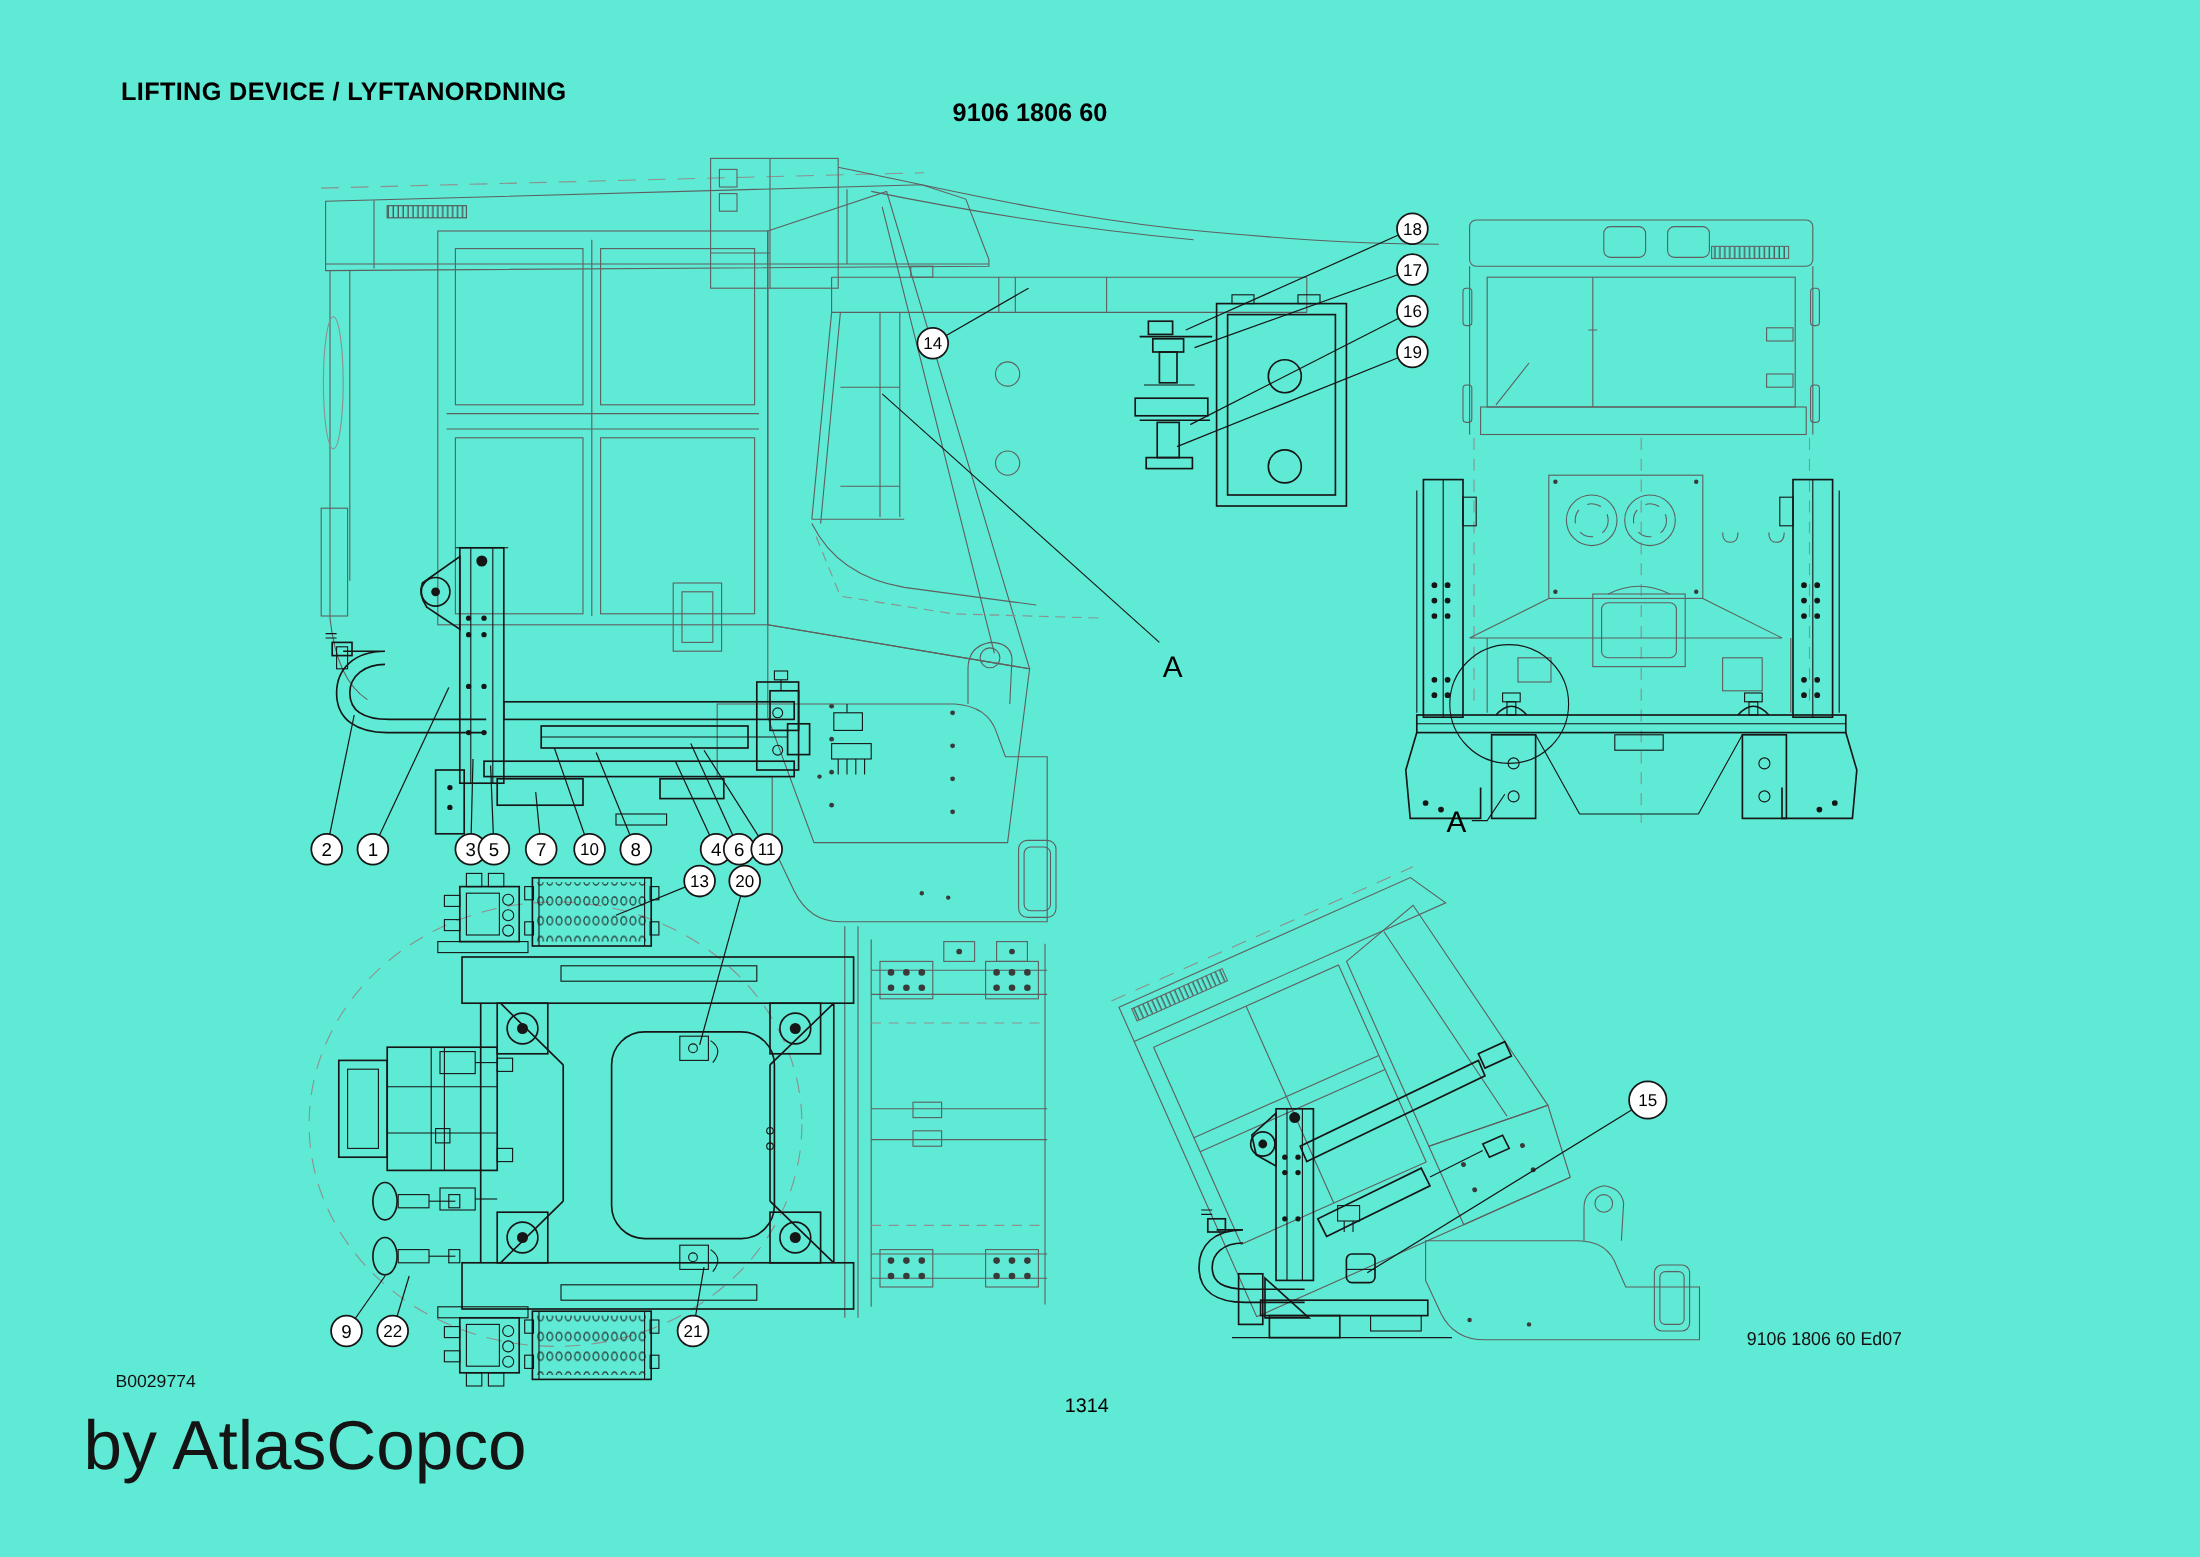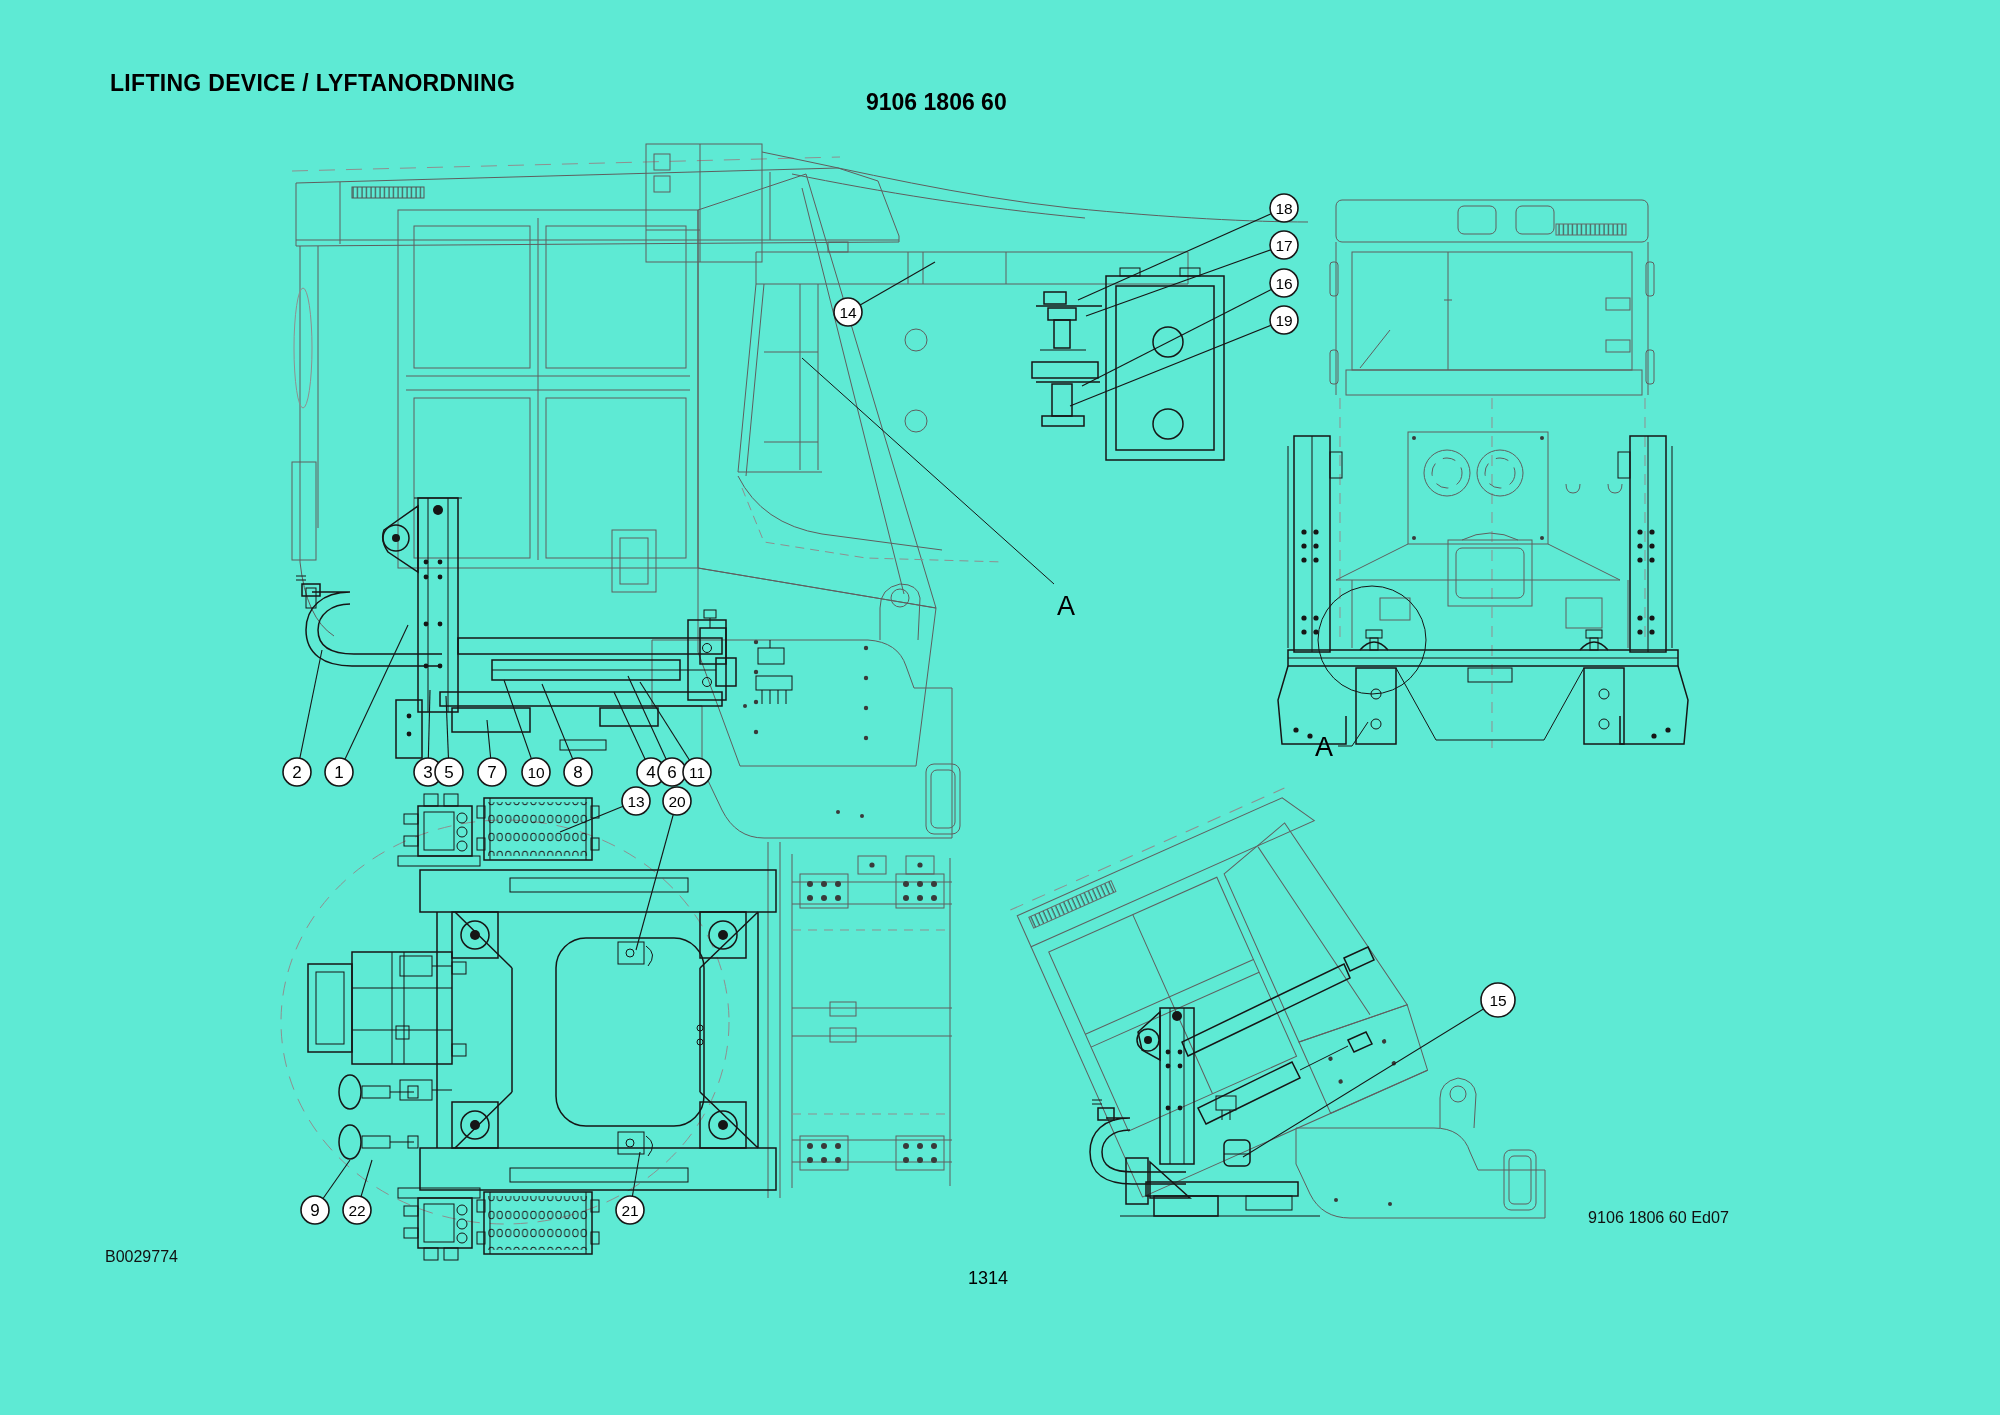--- a/index.html
+++ b/index.html
@@ -561,15 +561,16 @@
           <text x="630" y="1215.5" class="callout-text" font-size="15.5">21</text>
         </g>
         <g>
           <circle cx="1498" cy="1000" r="17" class="callout-circle"></circle>
           <text x="1498" y="1005.5" class="callout-text" font-size="15.5">15</text>
         </g>
       </g>
   </svg>
 
   <div class="abs doccode">B0029774</div>
+  <div class="abs watermark">by AtlasCopco</div>
   <div class="abs pagenum">1314</div>
   <div class="abs edition">9106 1806 60 Ed07</div>
 </div>
 
 </body></html>

